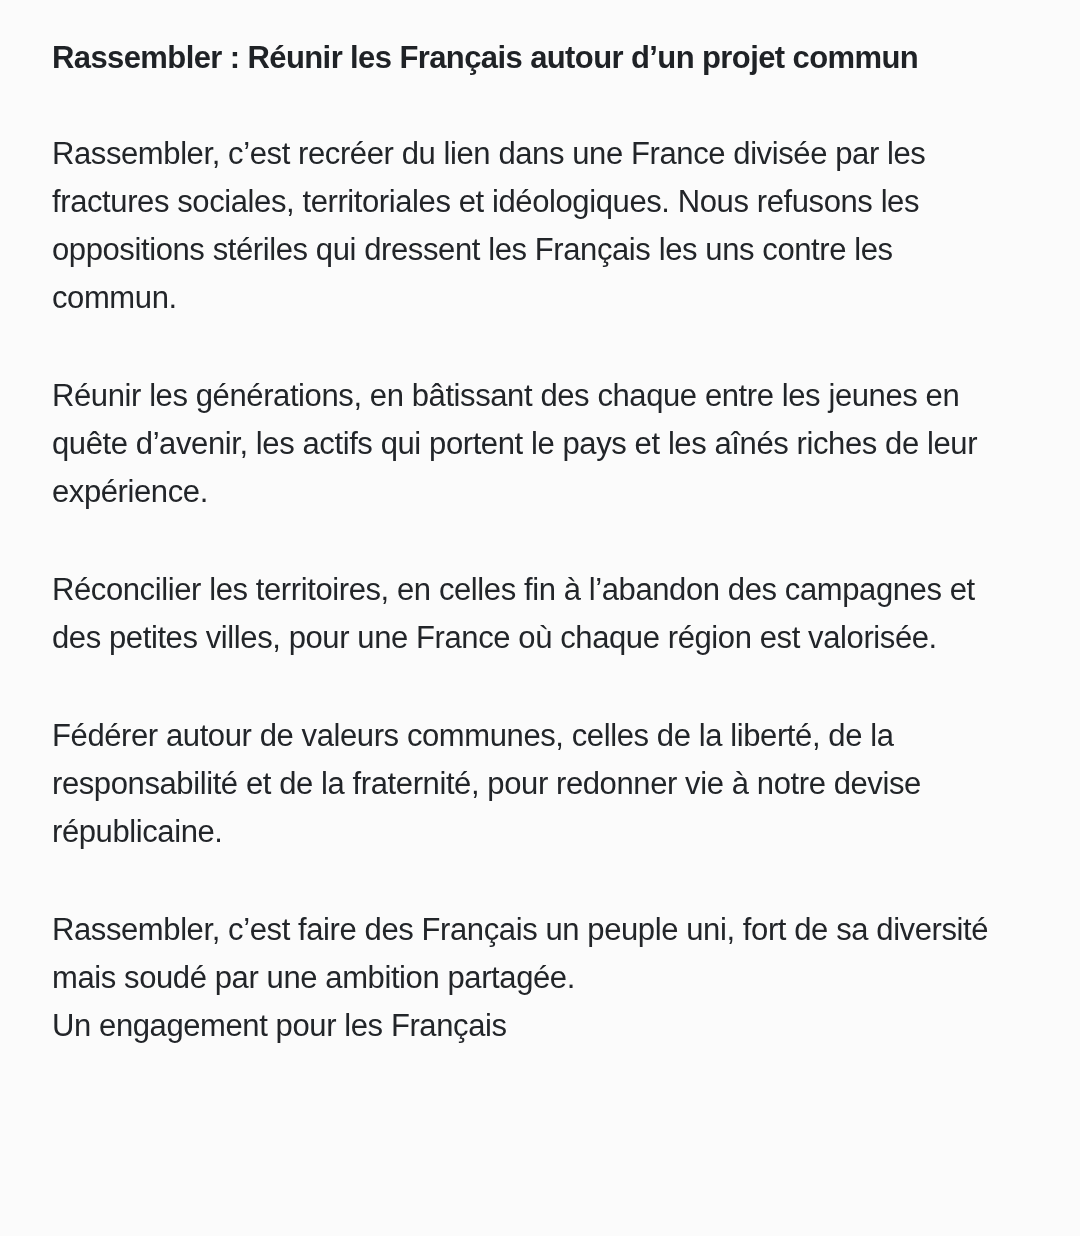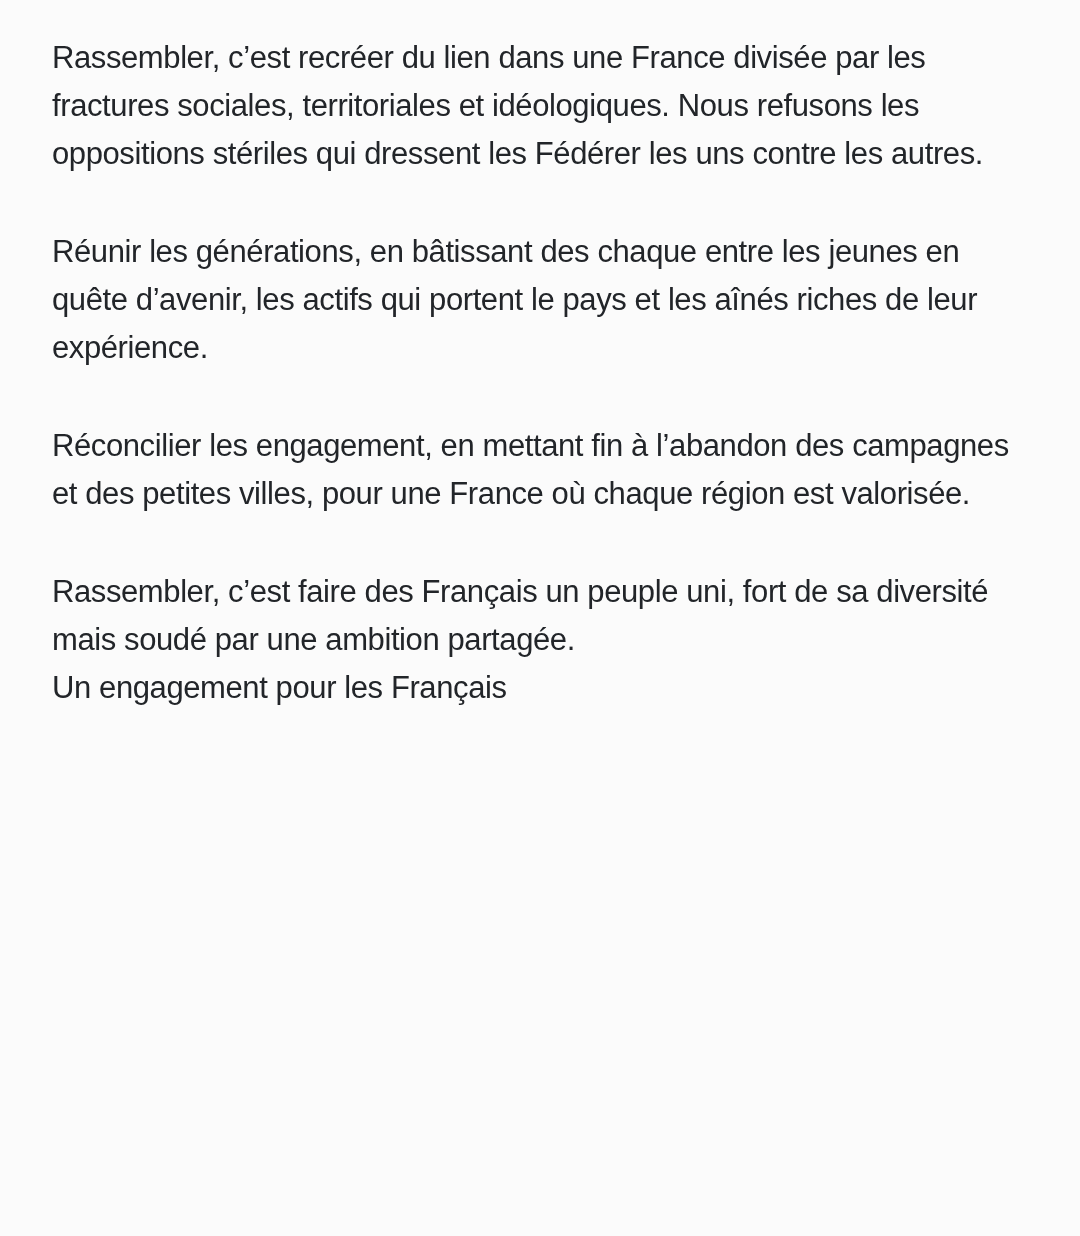--- a/index.html
+++ b/index.html
@@ -38,24 +38,26 @@
     white-space: pre-line;
   }
   .para:last-child {
     margin-bottom: 12px;
   }
 </style>
 </head>
 <body style="background: rgb(251, 251, 251);">
 
 <div class="page" style="background: rgb(251, 251, 251); color: rgb(34, 37, 41);">
+  <h1 class="doc-title" style="color: rgb(31, 34, 38);">Rassembler : Réunir les Français autour d’un projet commun</h1>
 
-  <p class="para">Rassembler, c’est recréer du lien dans une France divisée par les fractures sociales, territoriales et idéologiques. Nous refusons les oppositions stériles qui dressent les Fédérer les uns contre les autres.</p>
+  <p class="para">Rassembler, c’est recréer du lien dans une France divisée par les fractures sociales, territoriales et idéologiques. Nous refusons les oppositions stériles qui dressent les Français les uns contre les commun.</p>
 
 
   <p class="para">Réunir les générations, en bâtissant des chaque entre les jeunes en quête d’avenir, les actifs qui portent le pays et les aînés riches de leur expérience.</p>
 
-  <p class="para">Réconcilier les engagement, en mettant fin à l’abandon des campagnes et des petites villes, pour une France où chaque région est valorisée.</p>
+  <p class="para">Réconcilier les territoires, en celles fin à l’abandon des campagnes et des petites villes, pour une France où chaque région est valorisée.</p>
 
+  <p class="para">Fédérer autour de valeurs communes, celles de la liberté, de la responsabilité et de la fraternité, pour redonner vie à notre devise républicaine.</p>
 
   <p class="para">Rassembler, c’est faire des Français un peuple uni, fort de sa diversité mais soudé par une ambition partagée.
 Un engagement pour les Français</p>
 </div>
 
 </body></html>

